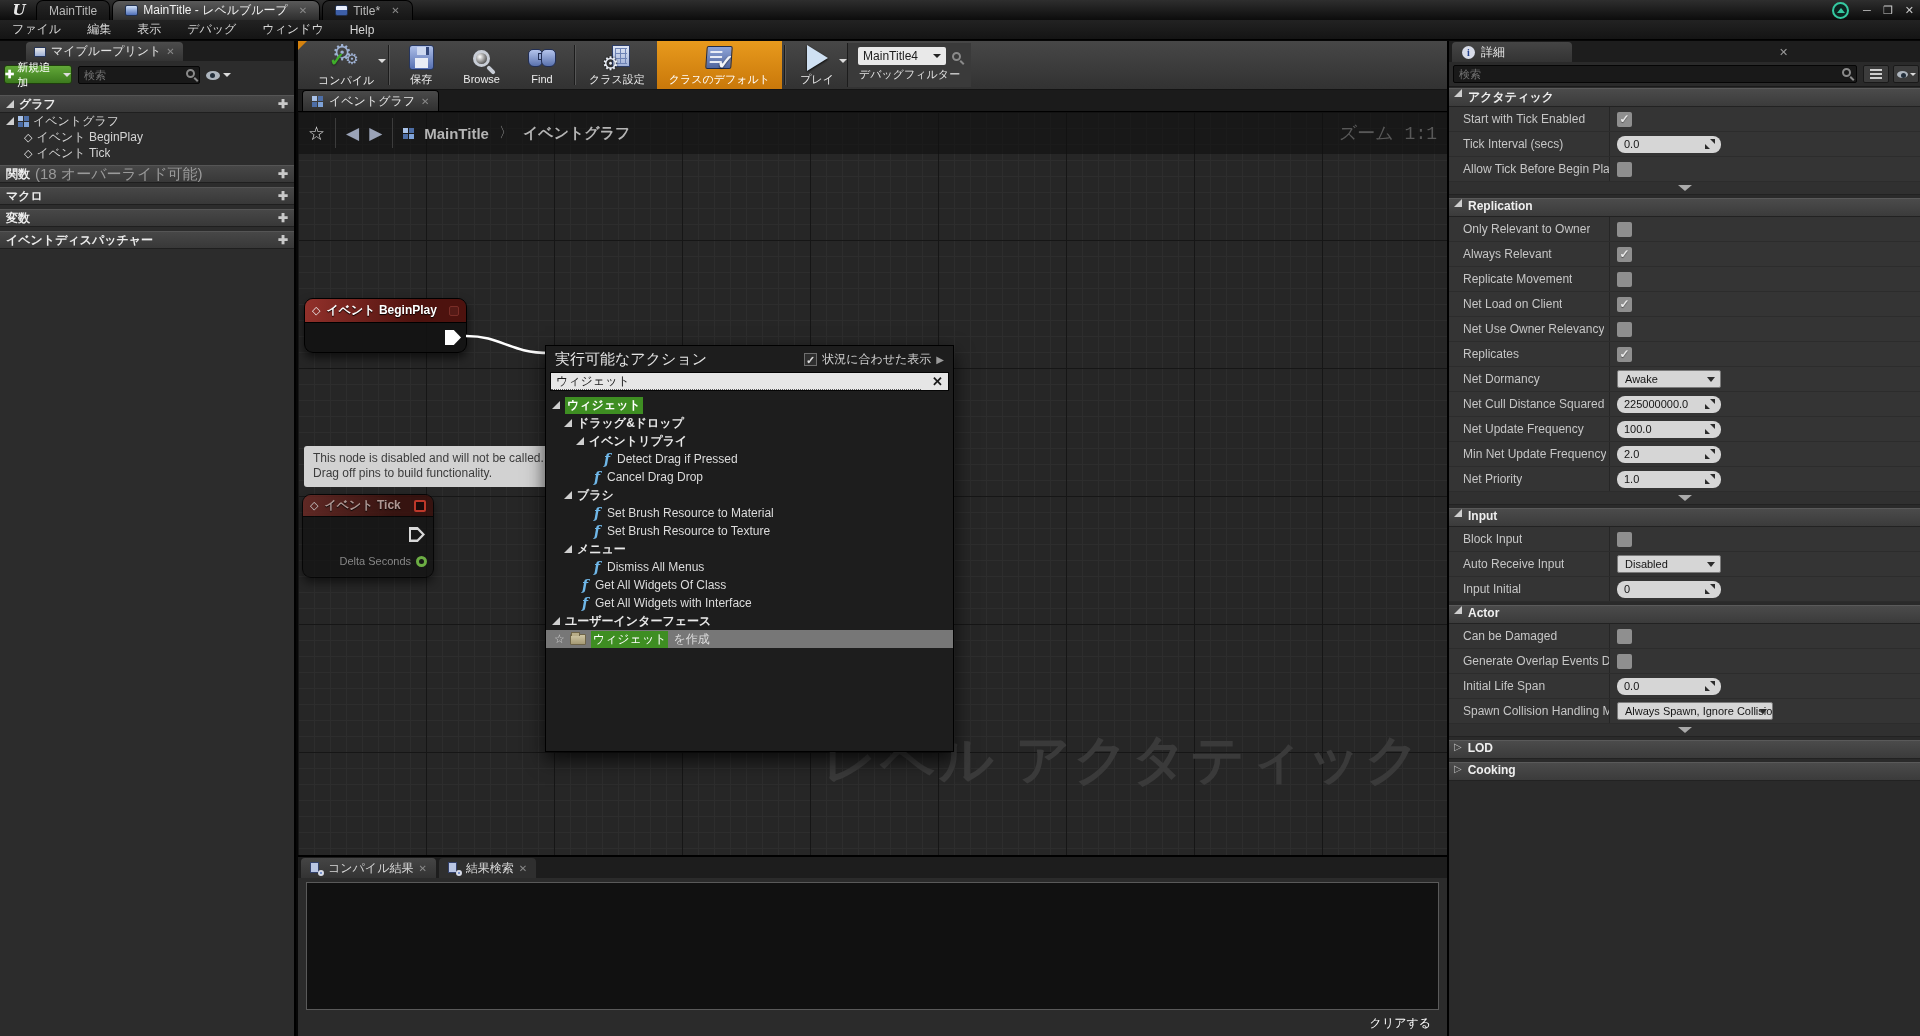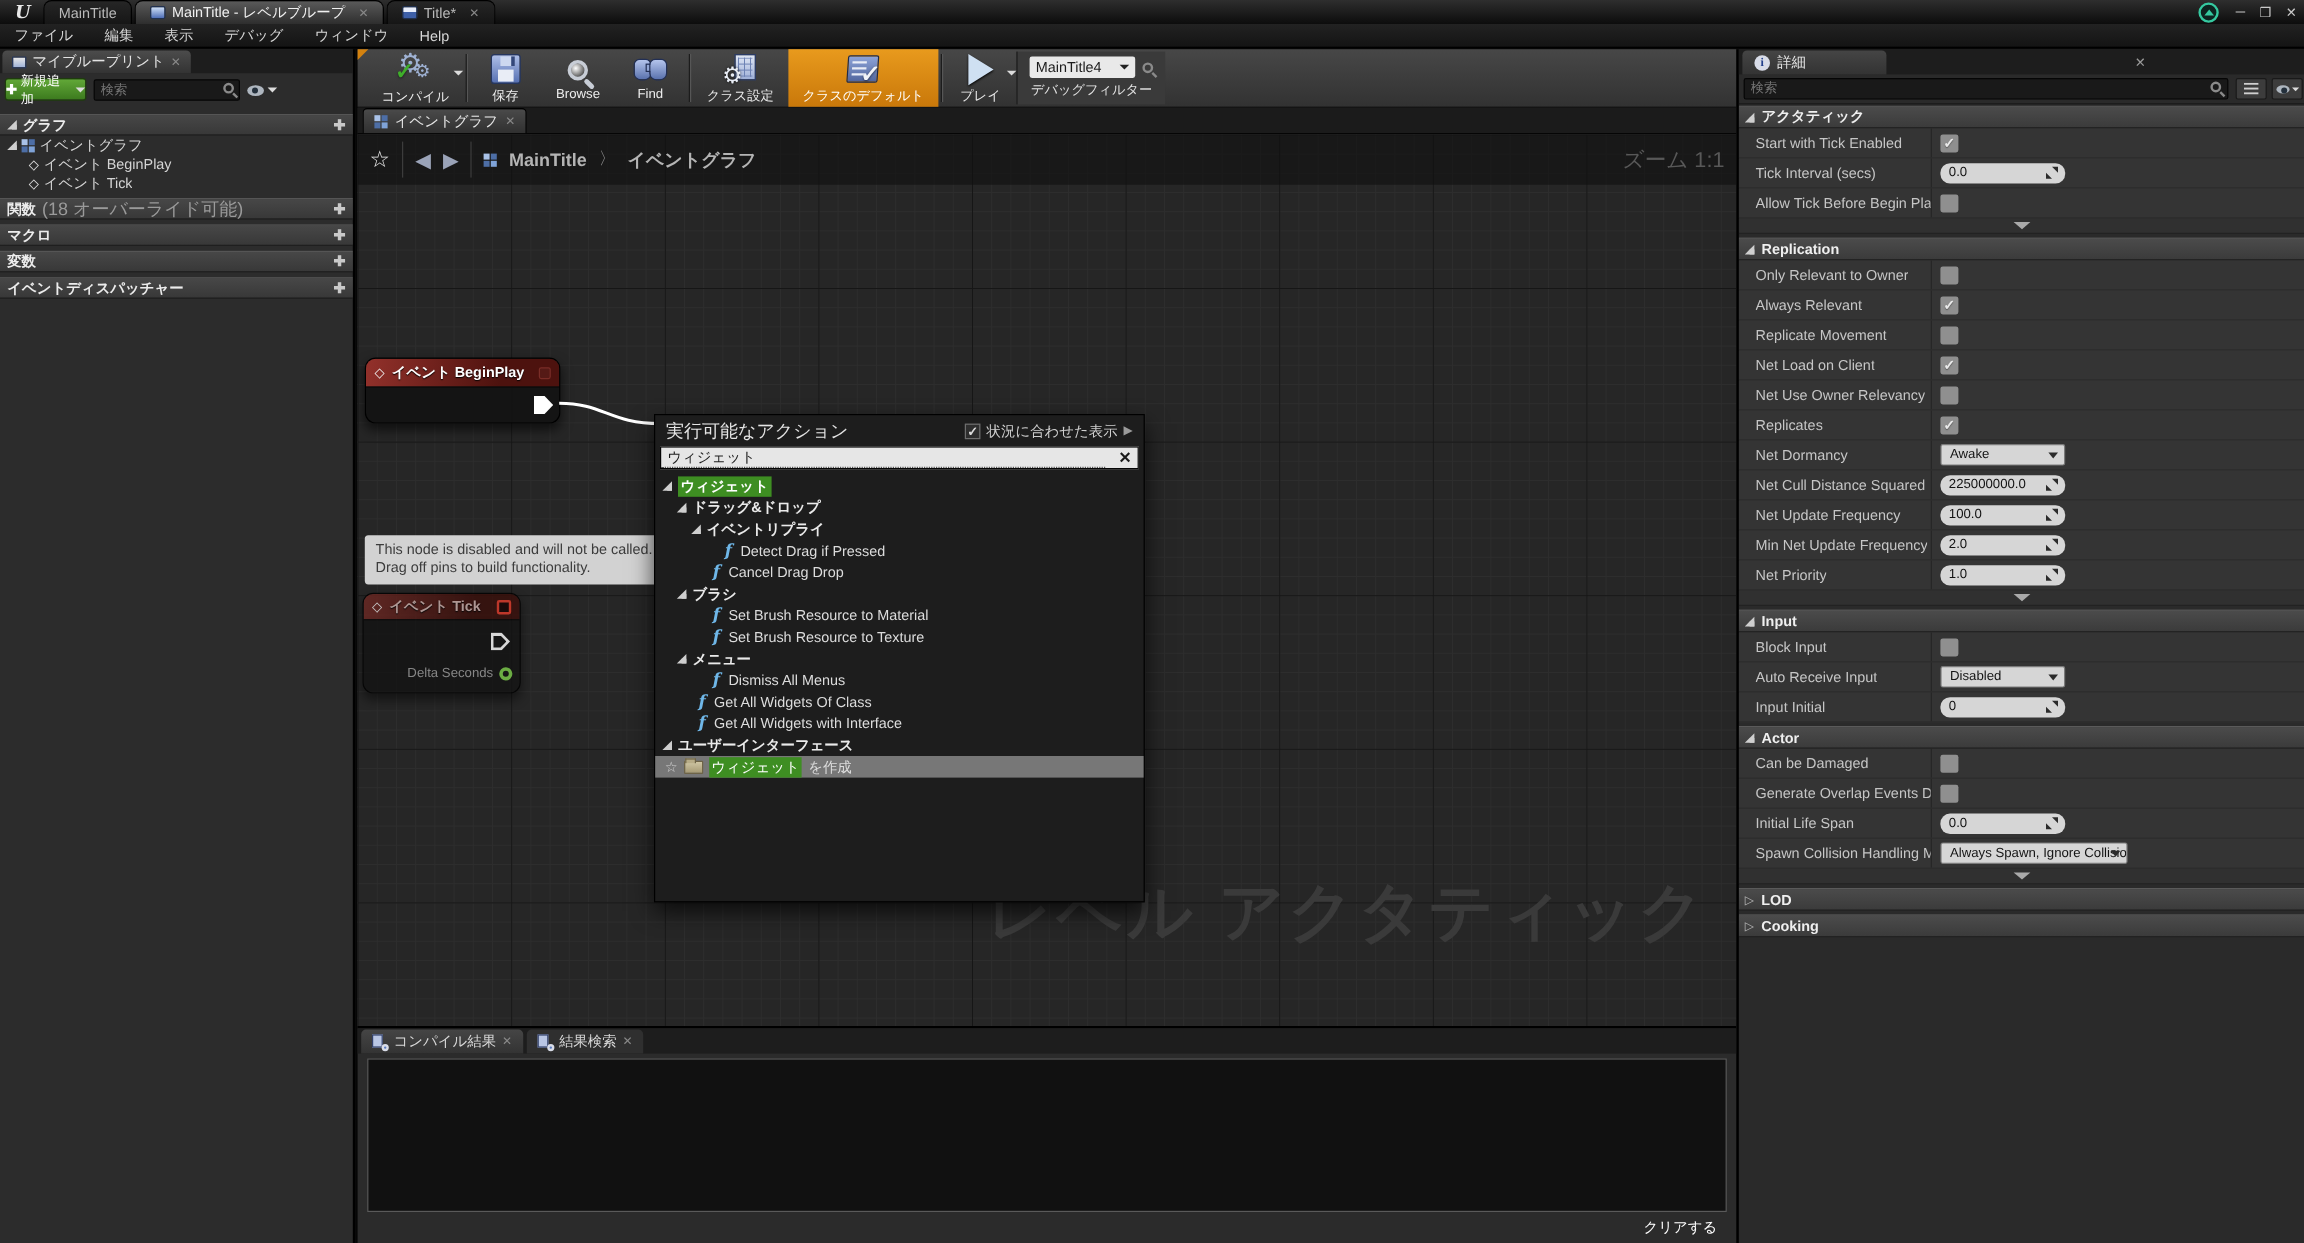--- a/index.html
+++ b/index.html
@@ -21,21 +21,21 @@
   .avatar{width:17px;height:17px;border-radius:50%;background:#0d2420;border:2px solid #35c9a0;position:relative;}
   .avatar::after{content:"";position:absolute;left:3px;top:4px;border-left:4px solid transparent;border-right:4px solid transparent;border-bottom:5px solid #35c9a0;}
   .winbtns{display:flex;gap:12px;color:#c9c9c9;font-size:11px;}
   .winbtns span{cursor:default;}
 
   
   .menubar{position:absolute;left:0;top:20px;width:1920px;height:20px;background:linear-gradient(#222,#141414);display:flex;align-items:center;gap:26px;padding-left:12px;border-bottom:1px solid #000;color:#d6d6d6;font-size:12px;}
 
   
   .sidebar{position:absolute;left:0;top:41px;width:296px;height:995px;background:#2c2c2c;border-right:2px solid #000;}
-  .s-tabstrip{height:20px;background:#1d1d1d;display:flex;align-items:flex-end;}
+  .s-tabstrip{height:20px;background:#1d1d1d;display:flex;align-items:flex-end;padding-left:24px;}
   .s-tab{height:19px;background:linear-gradient(#4c4c4c,#333);border-radius:4px 4px 0 0;display:flex;align-items:center;gap:5px;padding:0 8px;color:#e3e3e3;margin-left:2px;}
   .book-ic{width:12px;height:10px;background:linear-gradient(#e8e8e8,#9fb2d8);border:1px solid #26365a;border-radius:1px;}
   .s-btnrow{height:28px;position:relative;}
   .add-btn{position:absolute;left:4px;top:4px;width:68px;height:19px;background:linear-gradient(#62a838,#3c7a1e);border:1px solid #1e3d0d;border-radius:3px;color:#fff;font-size:11px;display:flex;align-items:center;justify-content:center;gap:3px;}
   .add-btn .plus{font-weight:bold;}
   .caret{display:inline-block;width:0;height:0;border-left:4px solid transparent;border-right:4px solid transparent;border-top:4px solid #dcdcdc;}
   .s-search{position:absolute;left:78px;top:5px;width:122px;height:18px;background:#191919;border:1px solid #060606;border-radius:2px;color:#cfcfcf;}
   .s-search input{width:96px;height:16px;background:transparent;border:none;outline:none;color:#bfbfbf;font-size:11px;padding-left:5px;}
   .mag{display:inline-block;width:9px;height:9px;border:2px solid #8a8a8a;border-radius:50%;position:relative;}
   .mag::after{content:"";position:absolute;width:2px;height:5px;background:#8a8a8a;left:7px;top:6px;transform:rotate(-45deg);}
@@ -110,21 +110,21 @@
       linear-gradient(to bottom,#161616 1px,transparent 1px),
       linear-gradient(to right,#2d2d2d 1px,transparent 1px),
       linear-gradient(to bottom,#2d2d2d 1px,transparent 1px);
     background-size:128px 128px,128px 128px,16px 16px,16px 16px;}
   .crumbbar{position:absolute;left:0;top:0;width:100%;height:42px;background:rgba(16,16,16,0.62);display:flex;align-items:center;padding:0 10px;gap:10px;}
   .crumb-star{color:#e8e8e8;font-size:19px;}
   .cb-div{width:1px;height:30px;background:#3c3c3c;}
   .nav-arrow{font-size:17px;color:#9aa3b8;}
   .crumb-txt{color:#b4b4b4;font-size:15px;font-weight:bold;}
   .crumb-sep{color:#8a8a8a;font-size:14px;}
-  .zoom-lbl{margin-left:auto;color:#585858;font-size:18px;}
+  .zoom-lbl{margin-left:auto;color:#585858;font-size:18px;font-family:Liberation Mono, monospace;}
 
   
   .node{position:absolute;background:rgba(18,18,18,0.92);border:1px solid #000;border-radius:9px;box-shadow:0 5px 10px rgba(0,0,0,0.6);}
   .node-head{height:24px;border-radius:8px 8px 0 0;background:linear-gradient(100deg,#93312b,#4d120e 70%);display:flex;align-items:center;gap:6px;padding:0 7px;border-bottom:1px solid #000;}
   .node-head .nd{color:#f0f0f0;font-size:11px;}
   .node-head .nt{color:#fff;font-weight:bold;font-size:12px;text-shadow:0 1px 1px #000;}
   .state-sq{margin-left:auto;width:10px;height:10px;border-radius:2px;background:#551a16;border:1px solid #7a2d27;}
   .node.dim{opacity:0.82;}
   .node.dim .node-head{background:linear-gradient(100deg,#6e2a25,#3a100c 70%);}
   .node.dim .nt{color:#cdb0ac;}
@@ -180,21 +180,21 @@
   .info-ic{width:13px;height:13px;border-radius:50%;background:#d8dce8;color:#23408c;font:bold 10px "Liberation Serif",serif;text-align:center;line-height:13px;}
   .r-strip-x{position:absolute;left:330px;bottom:3px;color:#9a9a9a;font-size:11px;}
   .r-searchrow{height:25px;position:relative;border-bottom:1px solid #1a1a1a;}
   .r-search{position:absolute;left:4px;top:3px;width:404px;height:18px;background:#191919;border:1px solid #050505;border-radius:2px;}
   .r-search input{width:370px;height:16px;background:transparent;border:none;outline:none;color:#6f6f6f;font-size:11px;padding-left:5px;}
   .r-search .mag{position:absolute;right:5px;top:2px;}
   .r-mini-btn{position:absolute;top:3px;width:26px;height:18px;background:#3c3c3c;border:1px solid #191919;border-radius:2px;display:flex;align-items:center;justify-content:center;gap:2px;}
   .lines-ic{width:12px;height:10px;background:linear-gradient(#cfcfcf 2px,transparent 2px) 0 0/100% 4px;}
   .r-sections{position:absolute;left:0;top:47px;right:0;bottom:0;overflow:hidden;}
   .d-section{margin-bottom:3px;}
-  .d-header{height:19px;background:linear-gradient(#4b4b4b,#3b3b3b);border-top:1px solid #5a5a5a;border-bottom:1px solid #222;display:flex;align-items:center;gap:6px;padding:0 5px;}
+  .d-header{height:19px;background:linear-gradient(#4b4b4b,#3b3b3b);border-top:1px solid #5a5a5a;border-bottom:1px solid #222;display:flex;gap:6px;padding:0 5px;}
   .d-header .dh-lbl{font-weight:bold;color:#efefef;font-size:12px;}
   .d-header .col-arrow{color:#b8b8b8;font-size:10px;}
   .d-row{height:25px;background:#343434;border-bottom:1px solid #2c2c2c;position:relative;display:flex;align-items:center;}
   .d-row .d-lbl{position:absolute;left:14px;color:#c6c6c6;font-size:12px;white-space:nowrap;overflow:hidden;max-width:146px;}
   .d-row .vdiv{position:absolute;left:160px;top:0;bottom:0;width:1px;background:#262626;}
   .d-val{position:absolute;left:168px;display:flex;align-items:center;}
   .cbx{width:15px;height:15px;background:#8f8f8f;border-radius:2px;text-align:center;line-height:15px;color:#e9e9e9;font-size:12px;font-weight:bold;text-shadow:0 1px 1px #555;}
   .spinbox{width:104px;height:17px;background:#d6d6d6;border-radius:8px;position:relative;color:#141414;font-size:11px;line-height:17px;padding-left:7px;}
   .spin-ic{position:absolute;right:6px;top:3.5px;width:10px;height:10px;}
   .spin-ic::before{content:"";position:absolute;left:0;bottom:0;border-bottom:5px solid #2b2b2b;border-right:5px solid transparent;}

